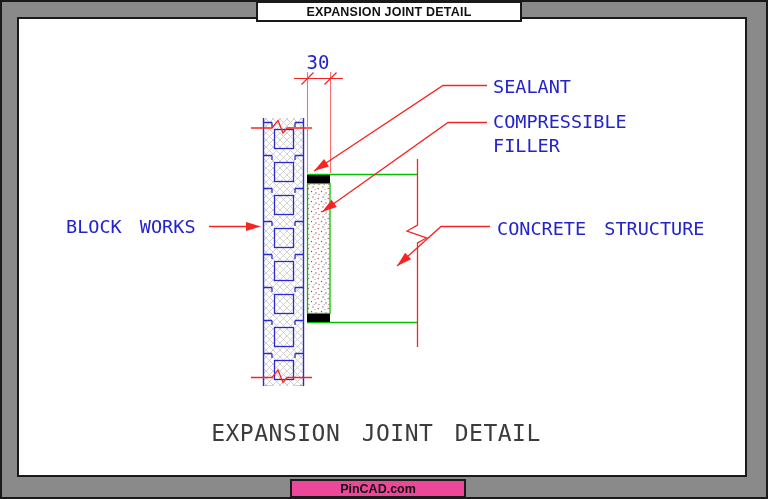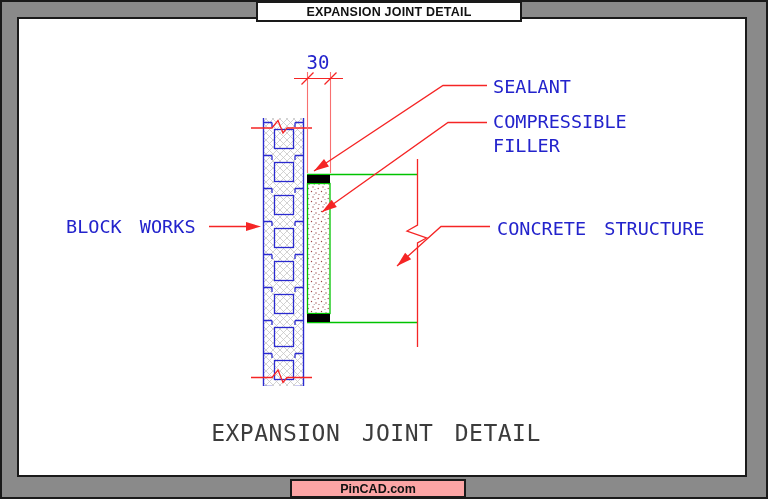--- a/index.html
+++ b/index.html
@@ -7,21 +7,21 @@
        font-family:"Liberation Sans", sans-serif;}
   .frame{position:absolute;left:0;top:0;width:764px;height:495px;border:2px solid #1a1a1a;
          background:#8a8a8a;}
   .canvas{position:absolute;left:17px;top:17px;width:726px;height:456px;
           border:2px solid #1a1a1a;background:#ffffff;}
   .title-box{position:absolute;left:256px;top:1px;width:262px;height:17px;
              border:2px solid #1a1a1a;background:#ffffff;z-index:5;
              display:flex;align-items:center;justify-content:center;
              font-size:12.5px;font-weight:bold;color:#111;letter-spacing:.2px;}
   .footer-box{position:absolute;left:290px;bottom:1px;width:172px;height:15px;
-              border:2px solid #1a1a1a;background:#fca5a5;z-index:5;
+              border:2px solid #1a1a1a;background:#ec4899;z-index:5;
               display:flex;align-items:center;justify-content:center;
               font-size:12.5px;font-weight:bold;color:#111;text-align:right;}
   svg.cad{position:absolute;left:0;top:0;z-index:3;}
   text.cadblue{fill:#2323cc;font-family:"DejaVu Sans Mono", monospace;font-size:18.5px;}
   text.dim{fill:#2323cc;font-family:"DejaVu Sans Mono", monospace;font-size:19px;}
   text.caption{fill:#3c3c3c;font-family:"DejaVu Sans Mono", monospace;font-size:23px;
                letter-spacing:.5px;word-spacing:7px;}
   .wordgap{word-spacing:7px;}
 </style>
 </head>

